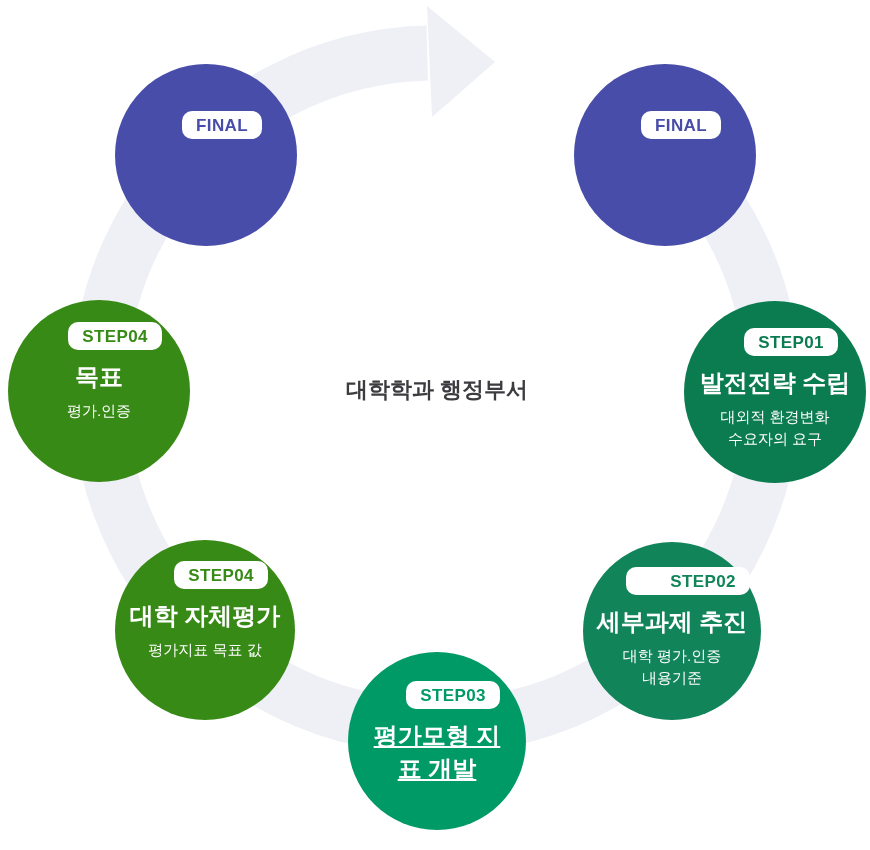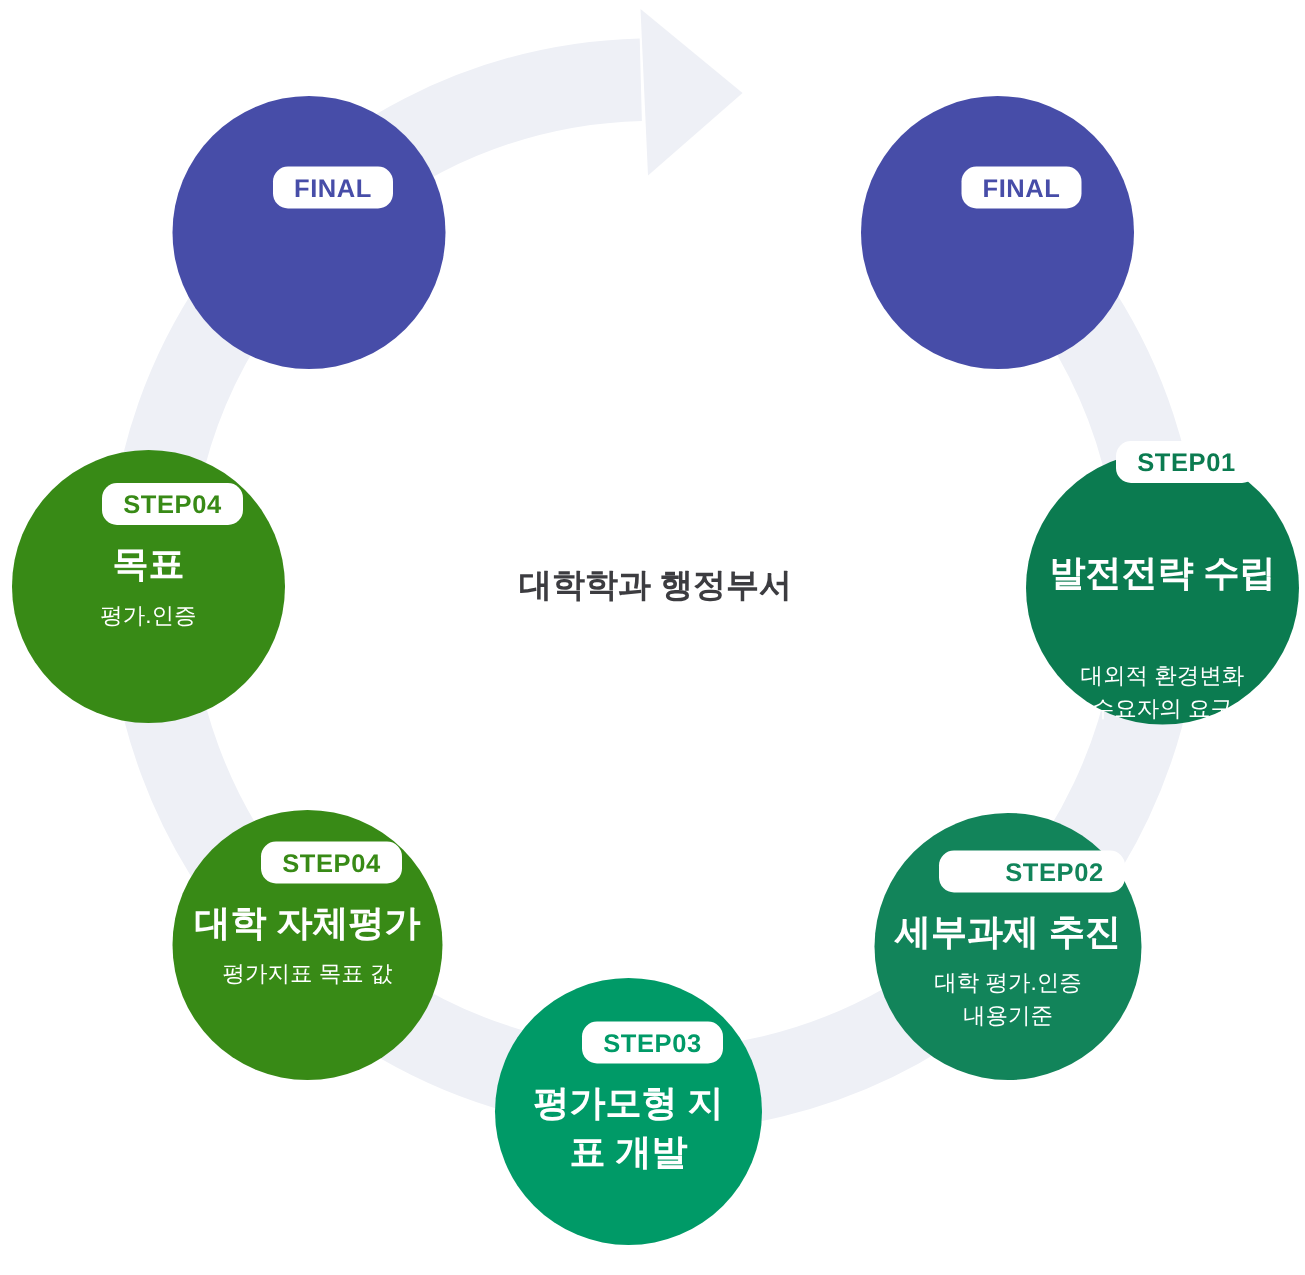--- a/index.html
+++ b/index.html
@@ -20,21 +20,21 @@
     align-items:center; justify-content:center;
     text-align:center;
     color:#ffffff;
     box-sizing:border-box;
   }
   
   .c-final-left  { left:115px; top:64px;  width:182px; height:182px; padding-bottom:60px; }
   .c-final-right { left:574px; top:64px;  width:182px; height:182px; padding-bottom:60px; }
   .c-step01      { left:684px; top:301px; width:182px; height:182px; padding-bottom:6px; }
   .c-step02      { left:583px; top:542px; width:178px; height:178px; padding-bottom:6px; }
-  .c-step03      { left:330px; top:652px; width:178px; height:178px; padding-bottom:16px; }
+  .c-step03      { left:348px; top:652px; width:178px; height:178px; padding-bottom:16px; }
   .c-step04-bottom { left:115px; top:540px; width:180px; height:180px; padding-bottom:38px; }
   .c-step04-left   { left:8px;   top:300px; width:182px; height:182px; padding-bottom:38px; }
 
   .badge {
     display:inline-block;
     background:#ffffff;
     border-radius:10px;
     padding:6px 14px 5px;
     font-size:17px;
     font-weight:700;
@@ -42,21 +42,21 @@
     line-height:1;
     margin-left:32px;
   }
   .title {
     margin-top:11px;
     font-size:24px;
     font-weight:700;
     line-height:1.35;
     max-width:170px;
   }
-  .title.narrow { max-width:150px; }
+  .title.narrow { max-width:150px;text-decoration:underline; }
   .subtitle {
     margin-top:7px;
     font-size:15px;
     font-weight:500;
     line-height:1.45;
   }
   .subtitle span { display:block; }
 
   .center-label {
     position:absolute;
@@ -78,21 +78,21 @@
   </svg>
 
   <div class="circle c-final-left" style="background-color: rgb(71, 77, 168);">
     <span class="badge" style="color: rgb(71, 77, 168);">FINAL</span>
   </div>
 
   <div class="circle c-final-right" style="background-color: rgb(71, 77, 168);">
     <span class="badge" style="color: rgb(71, 77, 168);">FINAL</span>
   </div>
 
-  <div class="circle c-step01" style="background-color: rgb(11, 123, 80); gap: 34px;">
+  <div class="circle c-step01" style="background-color: rgb(11, 123, 80);">
     <span class="badge" style="color: rgb(11, 123, 80);">STEP01</span>
     <div class="title">발전전략 수립</div>
     <div class="subtitle">
       <span>대외적 환경변화</span>
       <span>수요자의 요구</span>
     </div>
   </div>
 
   <div class="circle c-step02" style="background-color: rgb(18, 132, 90);">
     <span class="badge" style="color: rgb(18, 132, 90); padding-left: 44px;">STEP02</span>

